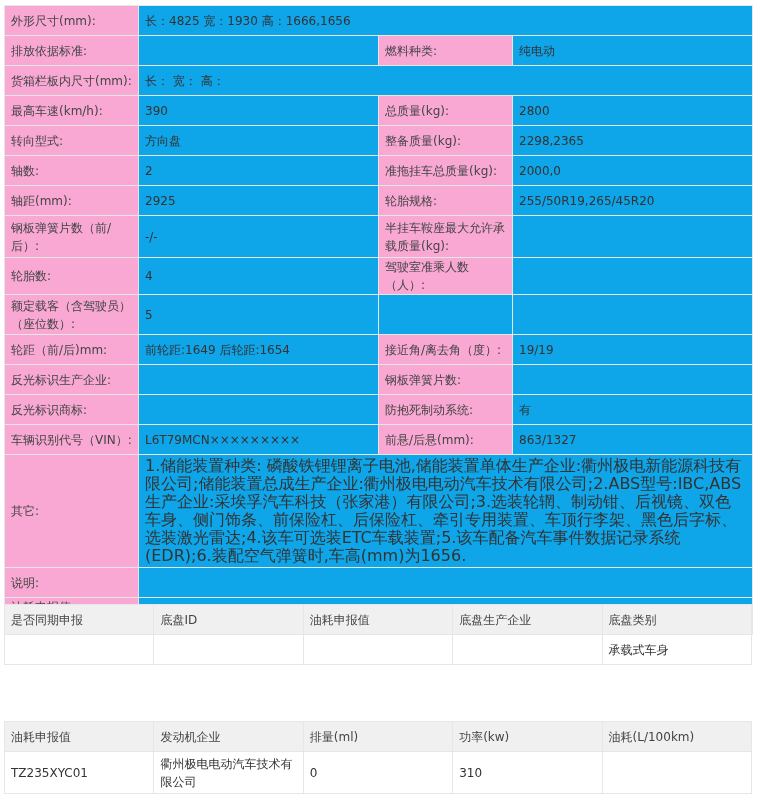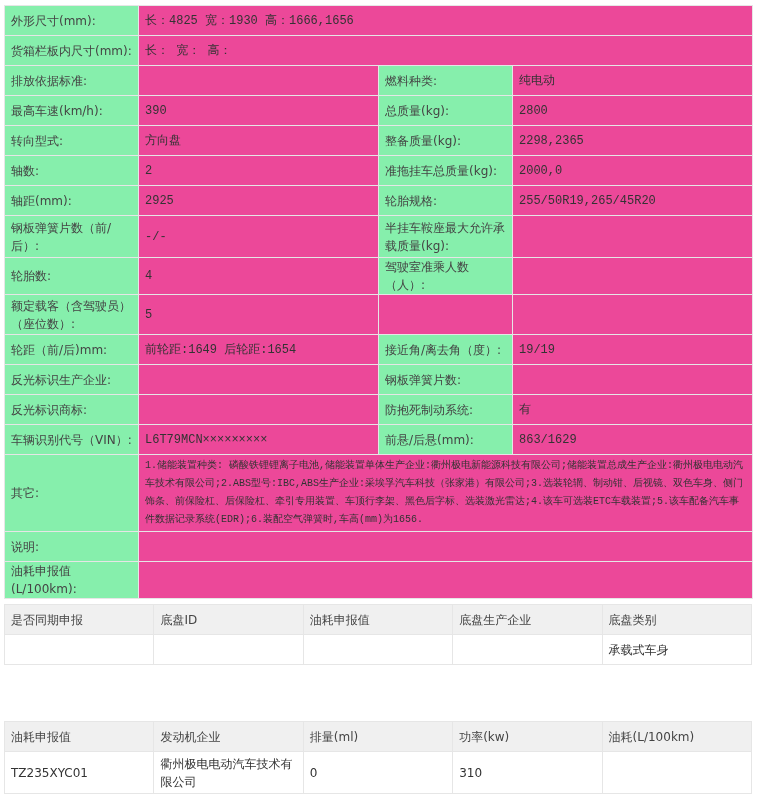--- a/index.html
+++ b/index.html
@@ -1,28 +1,28 @@
 <!DOCTYPE html>
 <html><head>
 <meta charset="utf-8">
 <style>
   * { box-sizing: border-box; margin: 0; padding: 0; }
   html, body { width: 757px; height: 800px; background: #ffffff; overflow: hidden; }
   body { font-family: "DejaVu Sans", "Liberation Sans", sans-serif; font-size: 12px; color: #333333; position: relative; }
   table { border-collapse: collapse; table-layout: fixed; position: absolute; left: 4px; width: 748px; }
   td { border: 1px solid #e6e6e6; padding: 0 6px; vertical-align: middle; line-height: 18px; font-size: 12px; color: #333; }
-  td.lbl { background: #86efac; color: #444; }
-  td.val { background: #ec4899; font-family: Liberation Mono, monospace; }
+  td.lbl { background: #f9a8d4; color: #444; }
+  td.val { background: #0ea5e9; }
   #main-table { top: 5px; }
   #main-table tr.h30 td { height: 30px; }
   #main-table tr.h42 td { height: 42px; }
   #main-table tr.h40 td { height: 40px; }
   #main-table tr.h73 td { height: 73px; }
   #main-table tr.first td { height: 30px; }
-  td.other-text { line-height: 18px; padding: 2px 6px; font-size: 10px; margin-left: 25px; }
+  td.other-text { line-height: 18px; padding: 2px 6px; font-size: 16px; margin-left: 25px; }
   #chassis-table { top: 604px; }
   #chassis-table td, #engine-table td { height: 30px; }
   #chassis-table tr.head td, #engine-table tr.head td { background: #f0f0f0; color: #444; }
   #engine-table { top: 721px; }
   #engine-table tr.row td { height: 42px; }
 </style>
 </head>
 <body>
 
 <table id="main-table">
@@ -31,28 +31,28 @@
       <col style="width:240px">
       <col style="width:134px">
       <col style="width:240px">
   </colgroup>
   <tbody>
       <tr class="first">
     <td class="lbl">外形尺寸(mm):</td>
     <td class="val" colspan="3">长：4825 宽：1930 高：1666,1656</td>
   </tr>
   <tr class="h30">
-    <td class="lbl">货箱栏板内尺寸(mm):</td>
-    <td class="val" colspan="3">长：  宽：  高：</td>
-  </tr>
-  <tr class="h30">
     <td class="lbl">排放依据标准:</td>
     <td class="val"></td>
     <td class="lbl">燃料种类:</td>
     <td class="val">纯电动</td>
+  </tr>
+  <tr class="h30">
+    <td class="lbl">货箱栏板内尺寸(mm):</td>
+    <td class="val" colspan="3">长：  宽：  高：</td>
   </tr>
   <tr class="h30">
     <td class="lbl">最高车速(km/h):</td>
     <td class="val">390</td>
     <td class="lbl">总质量(kg):</td>
     <td class="val">2800</td>
   </tr>
   <tr class="h30">
     <td class="lbl">转向型式:</td>
     <td class="val">方向盘</td>
@@ -104,21 +104,21 @@
   <tr class="h30">
     <td class="lbl">反光标识商标:</td>
     <td class="val"></td>
     <td class="lbl">防抱死制动系统:</td>
     <td class="val">有</td>
   </tr>
   <tr class="h30">
     <td class="lbl">车辆识别代号（VIN）:</td>
     <td class="val">L6T79MCN×××××××××</td>
     <td class="lbl">前悬/后悬(mm):</td>
-    <td class="val">863/1629</td>
+    <td class="val">863/1327</td>
   </tr>
   <tr class="h73">
     <td class="lbl">其它:</td>
     <td class="val other-text" colspan="3">1.储能装置种类: 磷酸铁锂锂离子电池,储能装置单体生产企业:衢州极电新能源科技有限公司;储能装置总成生产企业:衢州极电电动汽车技术有限公司;2.ABS型号:IBC,ABS生产企业:采埃孚汽车科技（张家港）有限公司;3.选装轮辋、制动钳、后视镜、双色车身、侧门饰条、前保险杠、后保险杠、牵引专用装置、车顶行李架、黑色后字标、选装激光雷达;4.该车可选装ETC车载装置;5.该车配备汽车事件数据记录系统(EDR);6.装配空气弹簧时,车高(mm)为1656.</td>
   </tr>
   <tr class="h30">
     <td class="lbl">说明:</td>
     <td class="val" colspan="3"></td>
   </tr>
   <tr class="h30">

